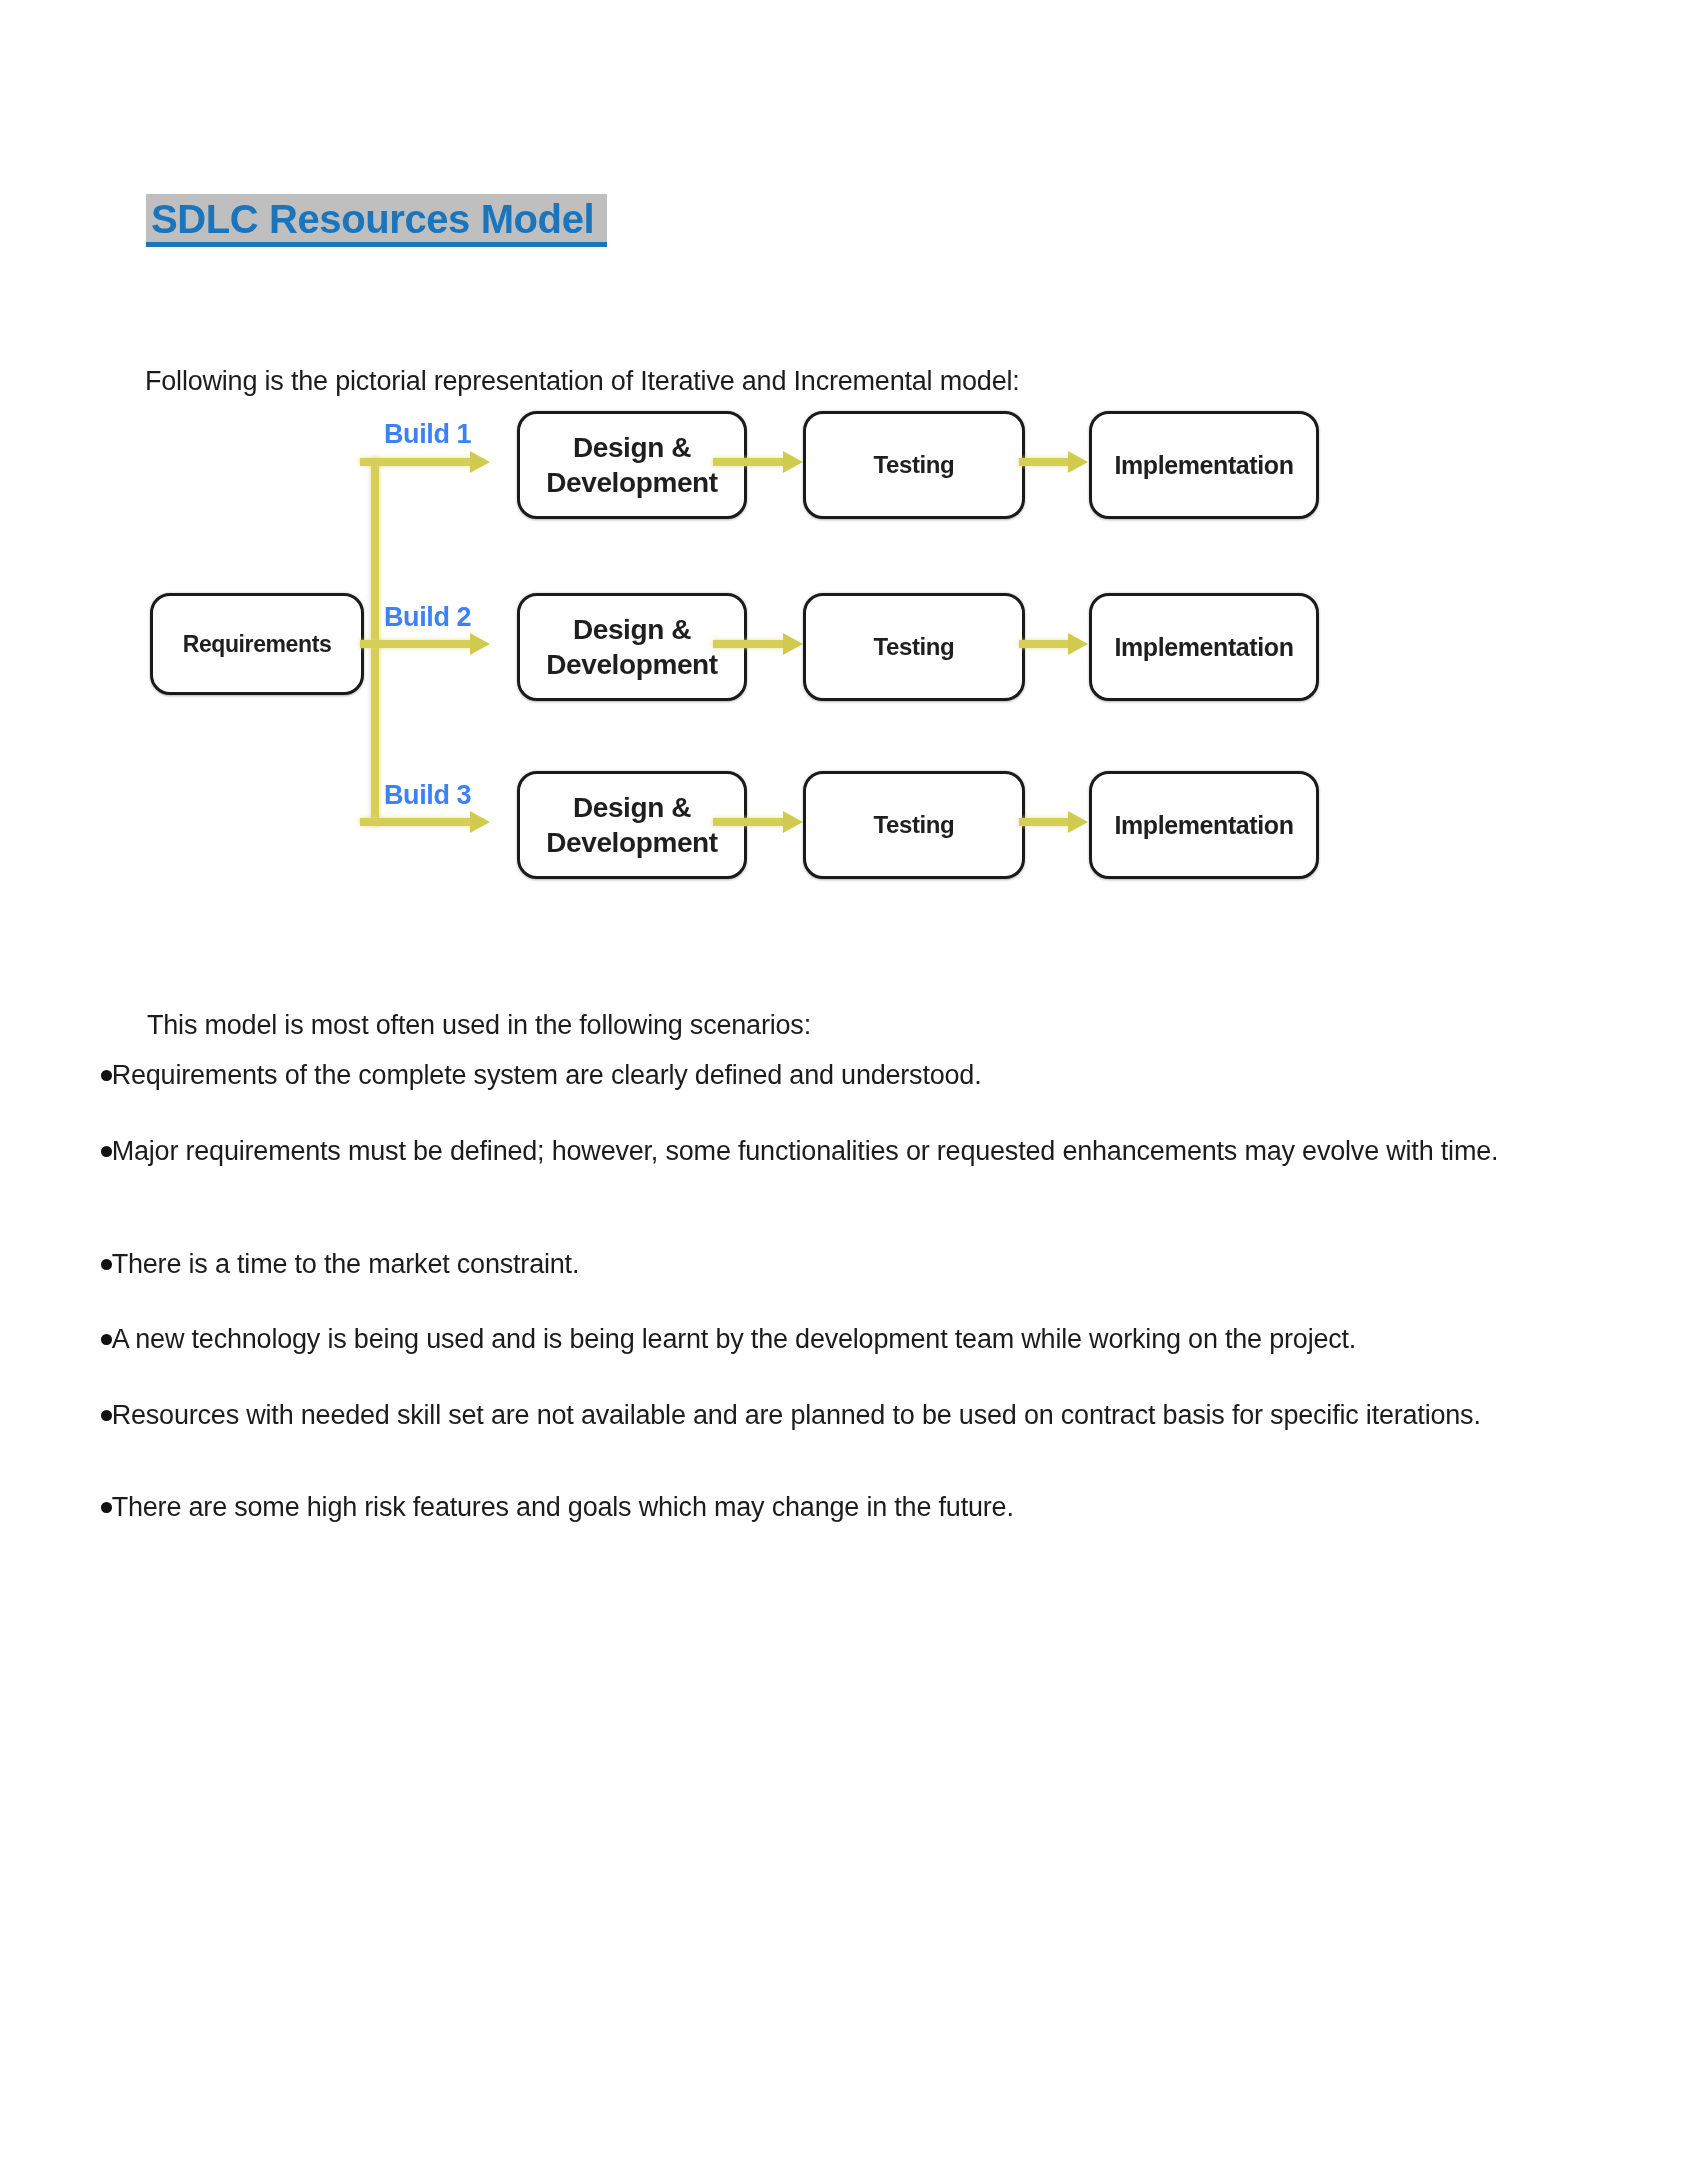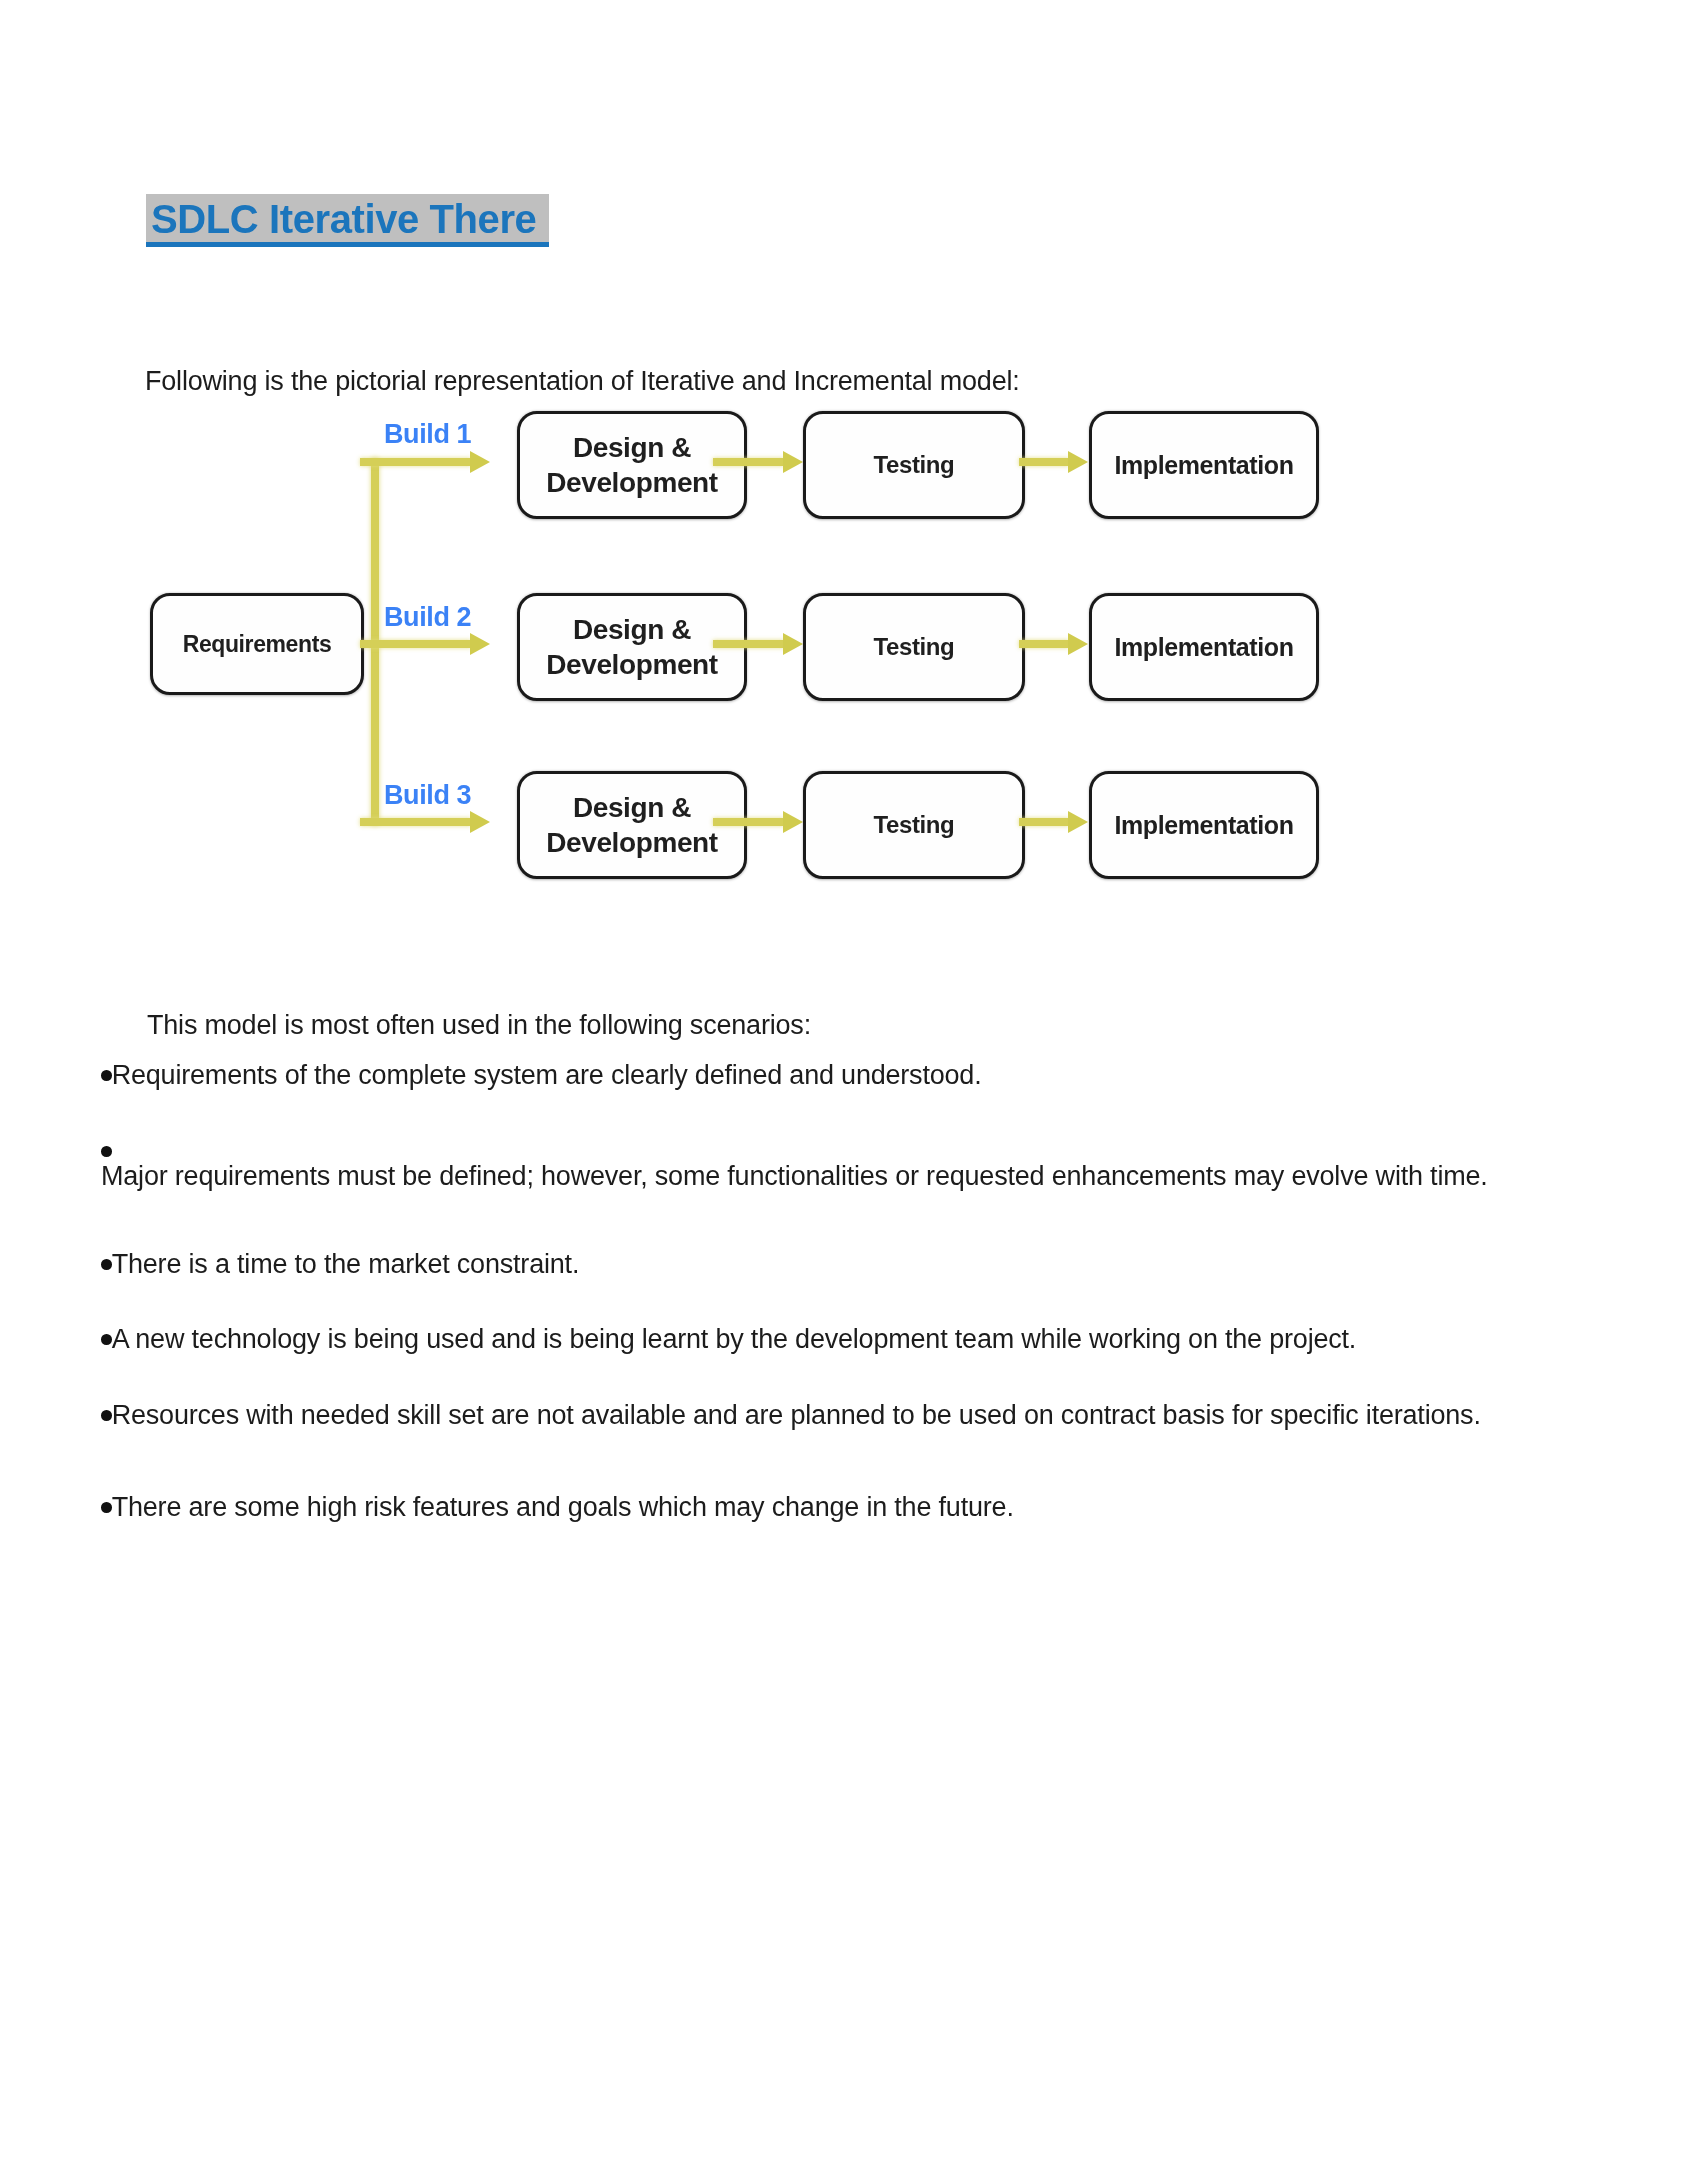--- a/index.html
+++ b/index.html
@@ -104,33 +104,33 @@
   .bullet .dot {
     width: 10.7px; height: 10.7px; border-radius: 50%;
     background: #111111; margin-top: 14px; flex: 0 0 10.7px;
   }
   .bullet .btext {
     width: 1410px;
     font-size: 27px; line-height: 38px; letter-spacing: -0.2px;
   }
   .bullet.justify .btext { text-align: justify; }
   .b1 { top: 1056px; }
-  .b2 { top: 1132px; flex-direction: column; }
+  .b2 { top: 1132px; }
   .b3 { top: 1245px; }
   .b4 { top: 1320px; }
   .b5 { top: 1396px; }
   .b6 { top: 1488px; }
 </style>
 </head>
 <body>
 
 <div class="page">
 
   <div class="title-wrap">
-    <span class="title-text">SDLC Iterative There</span>
+    <span class="title-text">SDLC Resources Model</span>
   </div>
 
   <p class="intro">Following is the pictorial representation of Iterative and Incremental model:</p>
 
   <div class="diagram">
 
     <div class="conn-v"></div>
 
     <div class="box req">
       <span>Requirements</span>

